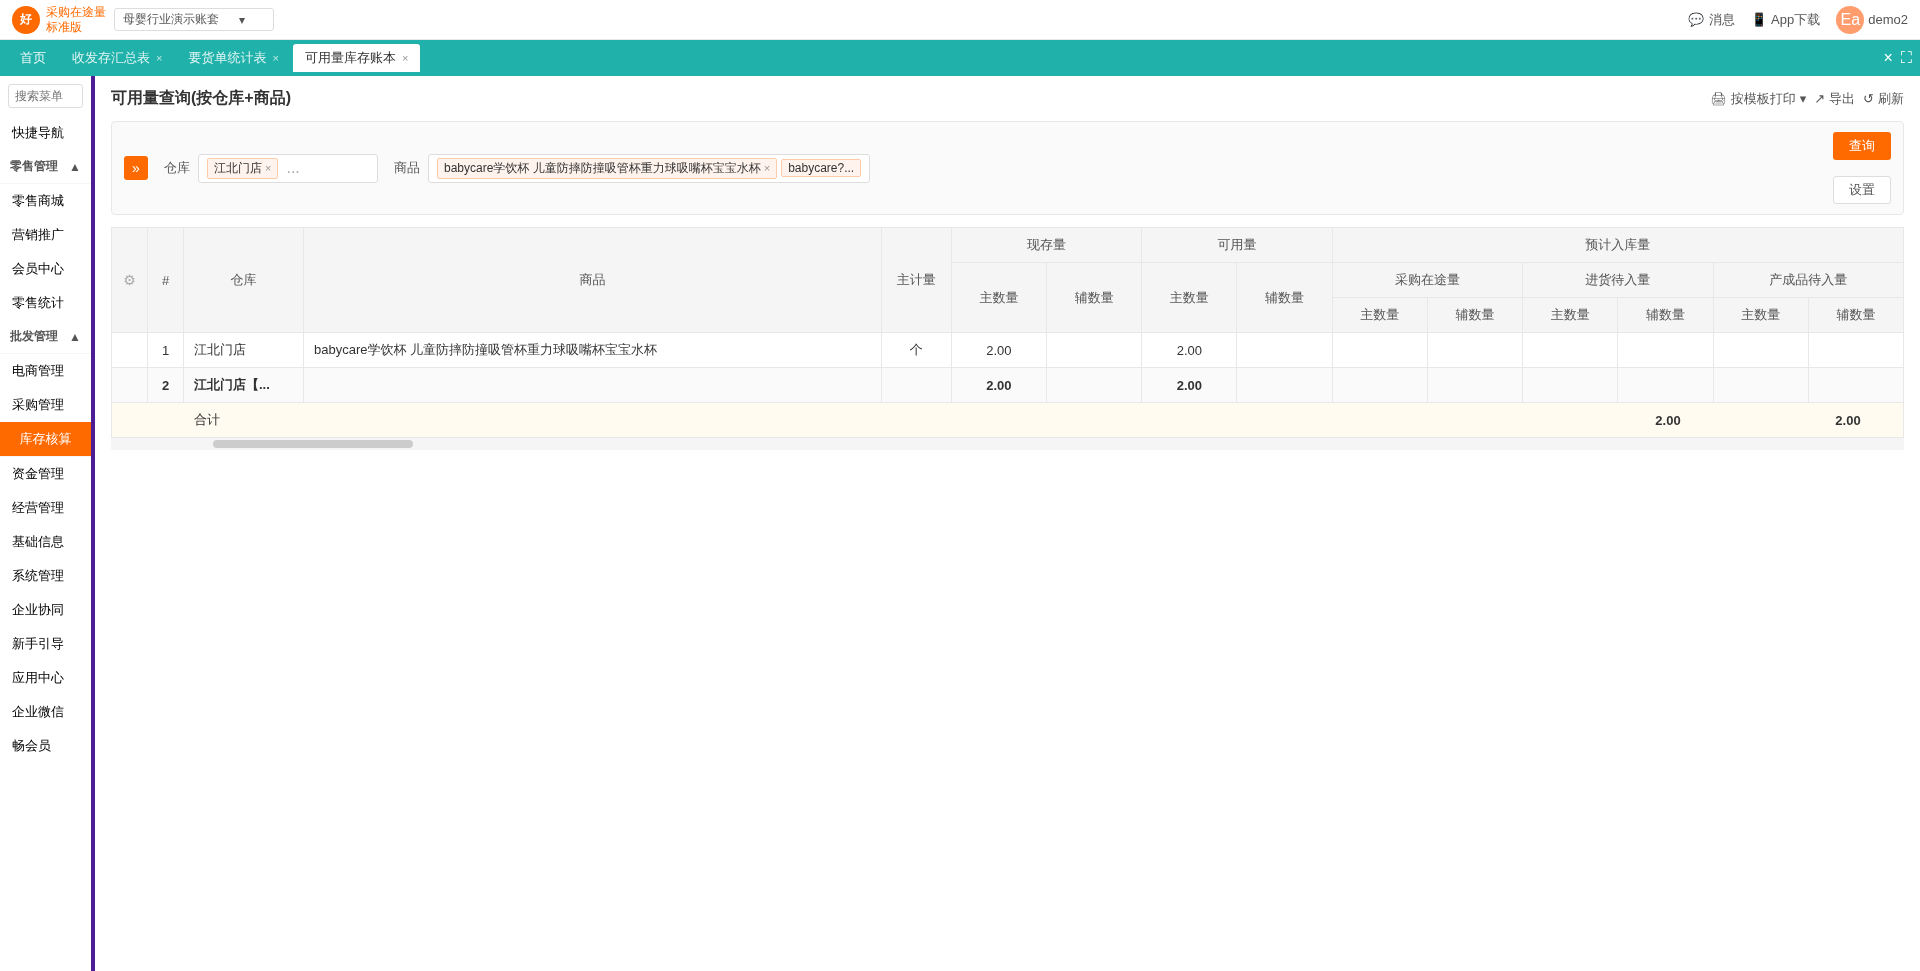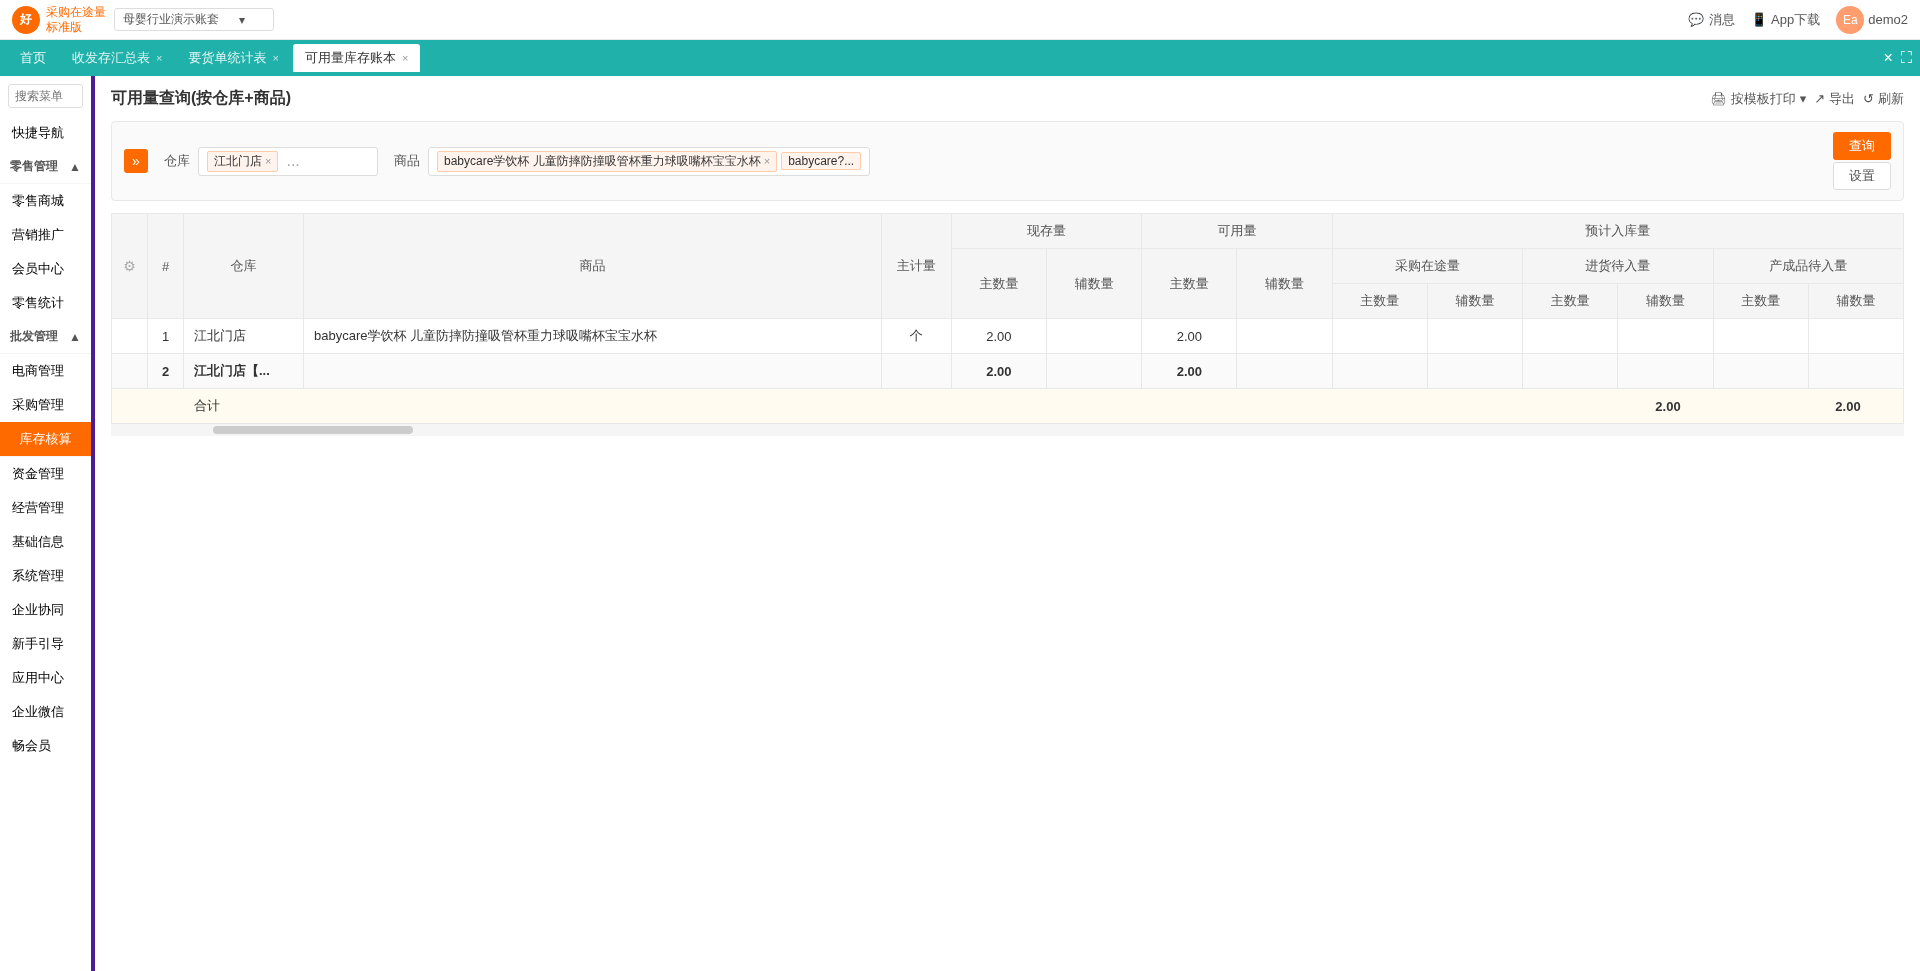--- a/index.html
+++ b/index.html
@@ -15,21 +15,21 @@
       justify-content: space-between;
       padding: 0 12px;
     }
     .top-bar-left { display: flex; align-items: center; gap: 8px; }
     .logo-area { display: flex; align-items: center; gap: 6px; }
     .logo-icon { width: 28px; height: 28px; background: #ff6a00; border-radius: 50%; display: flex; align-items: center; justify-content: center; color: white; font-size: 12px; font-weight: bold; }
     .logo-text { font-size: 12px; color: #ff6a00; line-height: 1.2; }
     .org-selector { display: flex; align-items: center; gap: 20px; padding: 2px 8px; border: 1px solid #ddd; border-radius: 3px; cursor: pointer; font-size: 12px; color: #555; min-width: 160px; }
     .top-bar-right { display: flex; align-items: center; gap: 16px; font-size: 13px; color: #555; }
     .top-bar-right-item { display: flex; align-items: center; gap: 4px; cursor: pointer; }
-    .user-avatar { width: 28px; height: 28px; border-radius: 50%; background: #ff9d6e; display: flex; align-items: center; justify-content: center; color: white; font-size: 12px; }
+    .user-avatar { width: 28px; height: 28px; border-radius: 50%; background: #ff9d6e; display: flex; align-items: center; justify-content: center; color: white; font-size: 16px; }
 
     
     .nav-tabs {
       height: 36px;
       background: #20b2aa;
       display: flex;
       align-items: center;
       padding: 0 8px;
     }
     .nav-tab {
@@ -148,21 +148,21 @@
       padding: 3px 8px; min-width: 180px;
       background: white; gap: 4px; flex-wrap: wrap;
     }
     .filter-tag {
       background: #fff3ed; border: 1px solid #ffcba8;
       border-radius: 2px; padding: 1px 6px;
       font-size: 12px; display: flex; align-items: center; gap: 3px;
     }
     .filter-tag .remove { cursor: pointer; color: #999; font-size: 11px; }
     .filter-dots { color: #aaa; font-size: 16px; cursor: pointer; padding: 0 4px; }
-    .filter-actions { margin-left: auto; display: flex; flex-direction: column; gap: 2px; padding-left: 32px; }
+    .filter-actions { margin-left: auto; display: flex; flex-direction: column; gap: 16px; padding-left: 32px; }
     .btn-query {
       background: #ff6a00; color: white;
       border: none; border-radius: 3px;
       padding: 5px 16px; font-size: 13px; cursor: pointer;
       white-space: nowrap;
     }
     .btn-setting {
       background: white; color: #555;
       border: 1px solid #ddd; border-radius: 3px;
       padding: 4px 12px; font-size: 13px; cursor: pointer;

